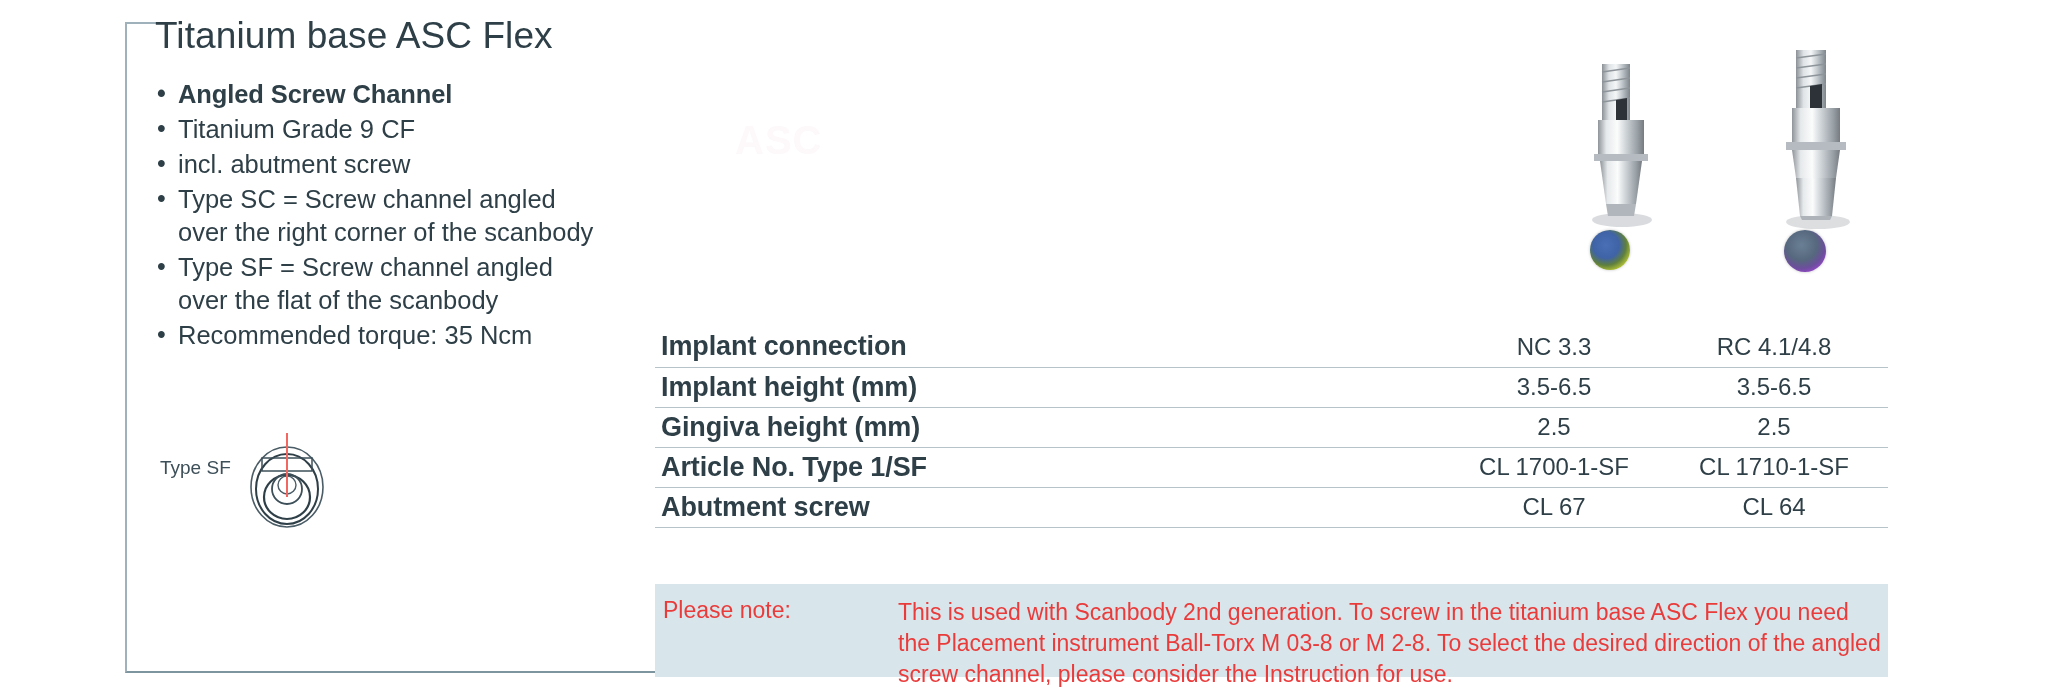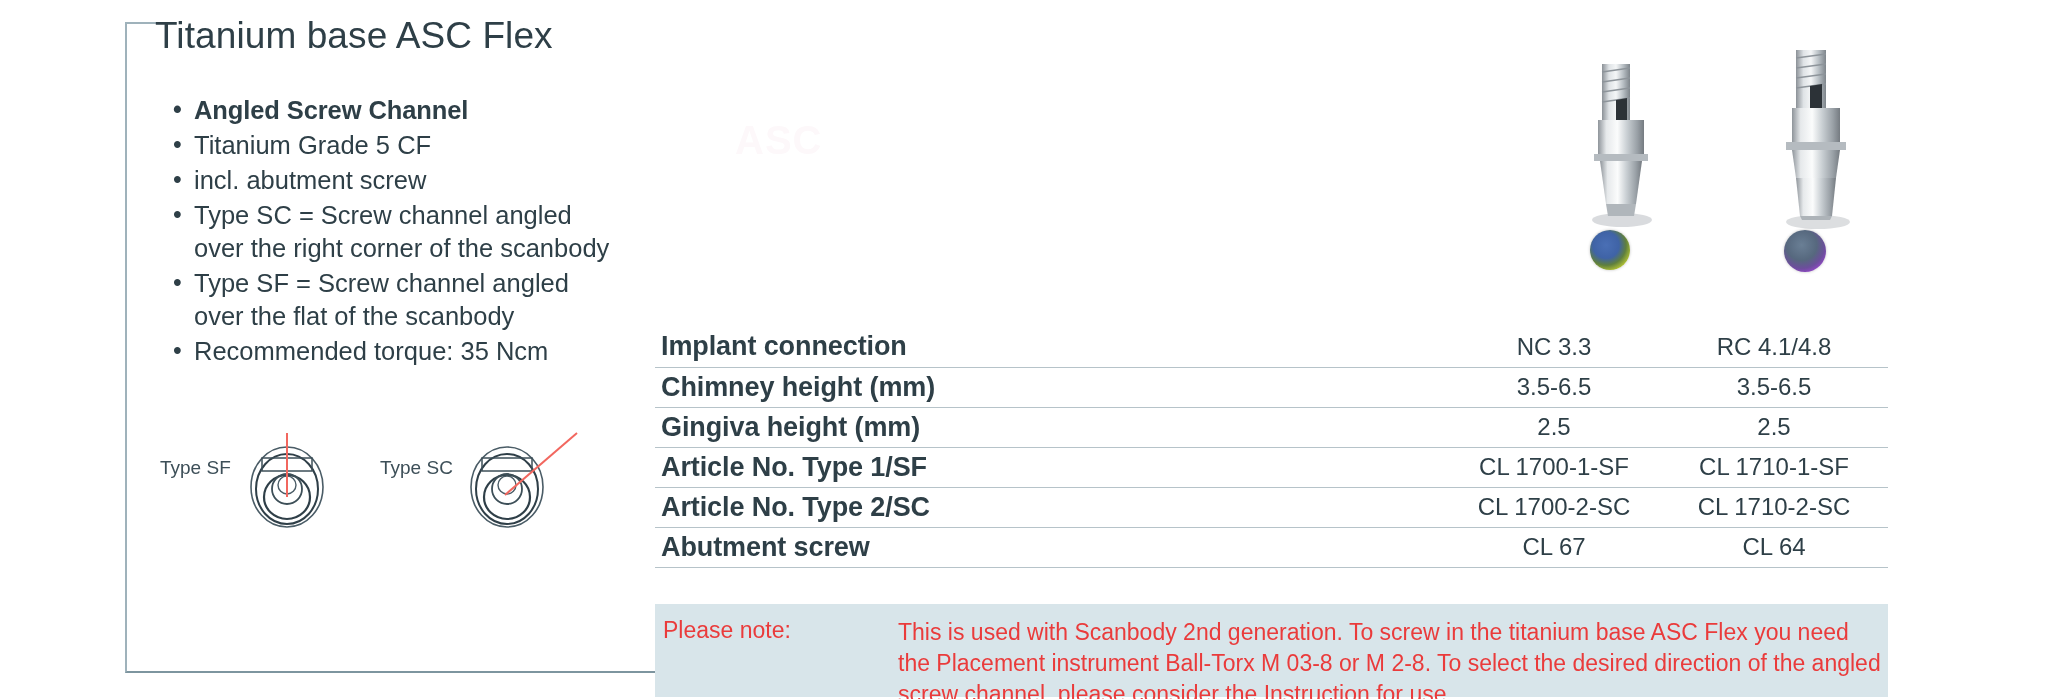--- a/index.html
+++ b/index.html
@@ -49,21 +49,21 @@
     white-space: nowrap;
   }
 
   
   #feature-list {
     position: absolute;
     left: 156px;
     top: 78px;
     width: 440px;
     list-style: none;
-    margin: 16px;
+    margin: 0;
     padding: 0;
     font-size: 25.5px;
     line-height: 33px;
     color: #2e3f47;
   }
   #feature-list li {
     position: relative;
     padding-left: 22px;
     margin-bottom: 2px;
   }
@@ -160,21 +160,21 @@
     font-size: 24px;
   }
   #spec-table td.val.wide {
     width: 228px;
   }
 
   
   #note-box {
     position: absolute;
     left: 655px;
-    top: 604px;
+    top: 584px;
     width: 1233px;
     height: 93px;
     background: #d8e5ea;
     box-sizing: border-box;
   }
   #note-label {
     position: absolute;
     left: 8px;
     top: 13px;
     font-size: 23px;
@@ -194,21 +194,21 @@
 </head>
 <body>
 
 <div id="left-frame"></div>
 <div id="frame-corner"></div>
 
 <div id="product-title">Titanium base ASC Flex</div>
 
 <ul id="feature-list">
   <li class="bold">Angled Screw Channel</li>
-  <li>Titanium Grade 5 CF</li>
+  <li>Titanium Grade 9 CF</li>
   <li>incl. abutment screw</li>
   <li>Type SC = Screw channel angled over the right corner of the scanbody</li>
   <li>Type SF = Screw channel angled over the flat of the scanbody</li>
   <li>Recommended torque: 35 Ncm</li>
 </ul>
 
 <div id="type-diagrams">
 
   <div class="type-block" style="left:0;">
     <span class="type-label" style="left:0;">Type SF</span>
@@ -216,32 +216,20 @@
       <ellipse cx="52" cy="62" rx="36" ry="40" fill="none" stroke="#4a5c66" stroke-width="1.6"></ellipse>
       <ellipse cx="52" cy="64" rx="31" ry="35" fill="none" stroke="#2f3f48" stroke-width="2"></ellipse>
       <rect x="27" y="33" width="50" height="13" fill="none" stroke="#3d4f58" stroke-width="1.5"></rect>
       <ellipse cx="52" cy="72" rx="23" ry="22" fill="none" stroke="#2f3f48" stroke-width="2.2"></ellipse>
       <ellipse cx="52" cy="64" rx="15" ry="15" fill="none" stroke="#3d4f58" stroke-width="1.8"></ellipse>
       <ellipse cx="52" cy="60" rx="9" ry="9" fill="none" stroke="#4a5c66" stroke-width="1.4"></ellipse>
       <line x1="52" y1="8" x2="52" y2="72" stroke="#f2675f" stroke-width="2"></line>
     </svg>
   </div>
 
-  <div class="type-block" style="left:220px;">
-    <span class="type-label" style="left:0;">Type SC</span>
-    <svg class="type-svg" style="left:75px;" width="140" height="115" viewBox="0 0 140 115">
-      <ellipse cx="52" cy="62" rx="36" ry="40" fill="none" stroke="#4a5c66" stroke-width="1.6"></ellipse>
-      <ellipse cx="52" cy="64" rx="31" ry="35" fill="none" stroke="#2f3f48" stroke-width="2"></ellipse>
-      <rect x="27" y="33" width="50" height="13" fill="none" stroke="#3d4f58" stroke-width="1.5"></rect>
-      <ellipse cx="52" cy="72" rx="23" ry="22" fill="none" stroke="#2f3f48" stroke-width="2.2"></ellipse>
-      <ellipse cx="52" cy="64" rx="15" ry="15" fill="none" stroke="#3d4f58" stroke-width="1.8"></ellipse>
-      <ellipse cx="52" cy="60" rx="9" ry="9" fill="none" stroke="#4a5c66" stroke-width="1.4"></ellipse>
-      <line x1="50" y1="70" x2="122" y2="8" stroke="#f2675f" stroke-width="2"></line>
-    </svg>
-  </div>
 
 </div>
 
 <div id="watermark">ASC</div>
 
 <div class="product-photo" style="left:1560px; top:58px;">
   <svg width="120" height="170" viewBox="0 0 120 170">
     <defs>
       <linearGradient id="metal1" x1="0" y1="0" x2="1" y2="0">
         <stop offset="0%" stop-color="#8e949a"></stop>
@@ -314,38 +302,33 @@
 </div>
 
 <table id="spec-table">
   <tbody>
     <tr>
       <td class="label">Implant connection</td>
       <td class="val">NC 3.3</td>
       <td class="val wide">RC 4.1/4.8</td>
     </tr>
     <tr>
-      <td class="label">Chimney height (mm)</td>
+      <td class="label">Implant height (mm)</td>
       <td class="val">3.5-6.5</td>
       <td class="val wide">3.5-6.5</td>
     </tr>
     <tr>
       <td class="label">Gingiva height (mm)</td>
       <td class="val">2.5</td>
       <td class="val wide">2.5</td>
     </tr>
     <tr>
       <td class="label">Article No. Type 1/SF</td>
       <td class="val">CL 1700-1-SF</td>
       <td class="val wide">CL 1710-1-SF</td>
-    </tr>
-    <tr>
-      <td class="label">Article No. Type 2/SC</td>
-      <td class="val">CL 1700-2-SC</td>
-      <td class="val wide">CL 1710-2-SC</td>
     </tr>
     <tr>
       <td class="label">Abutment screw</td>
       <td class="val">CL 67</td>
       <td class="val wide">CL 64</td>
     </tr>
   </tbody>
 </table>
 
 <div id="note-box">

